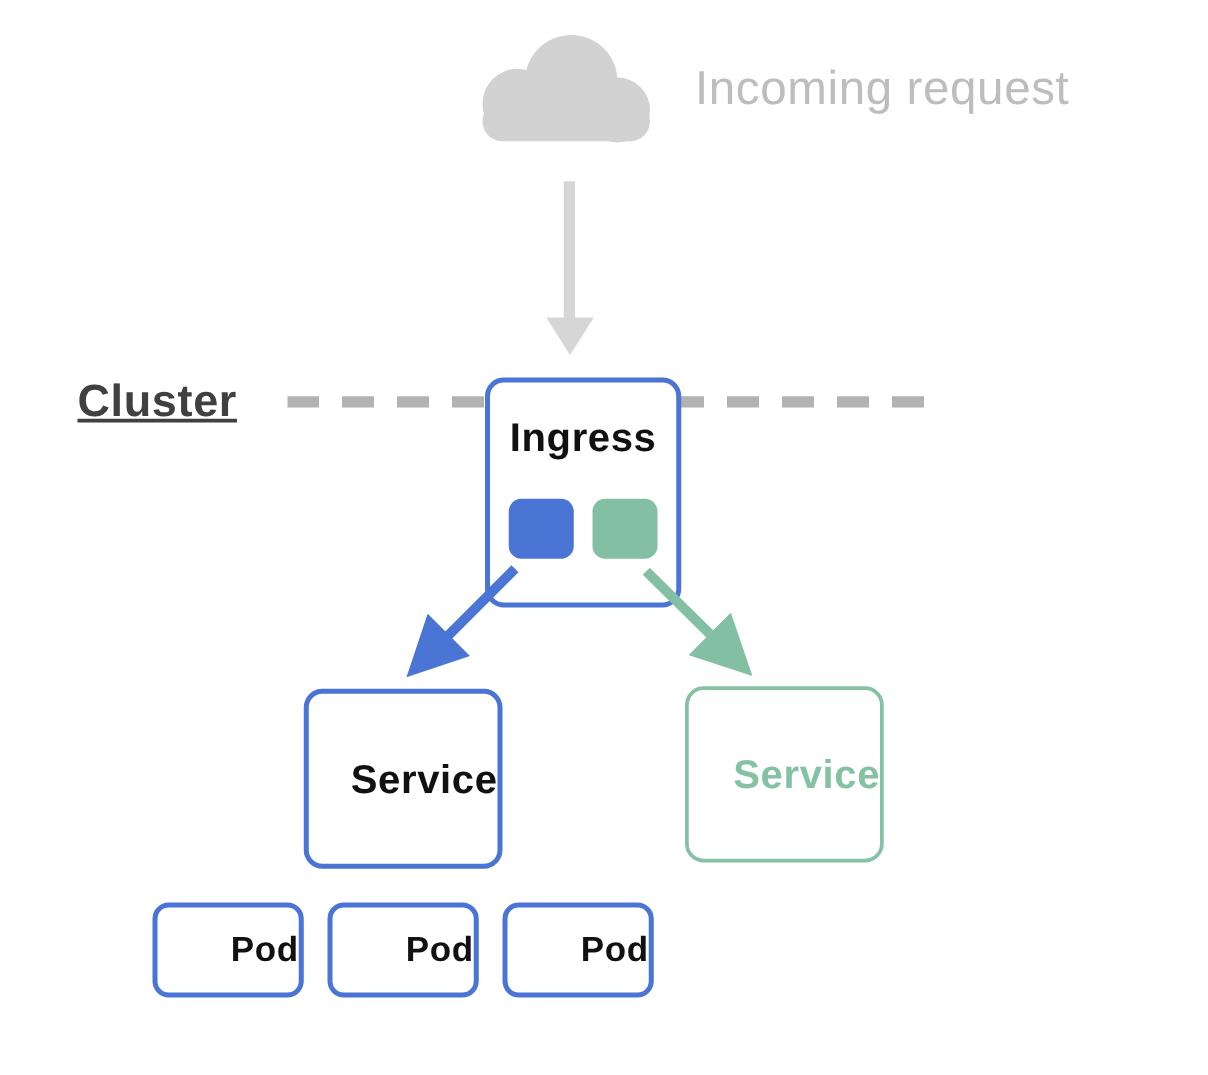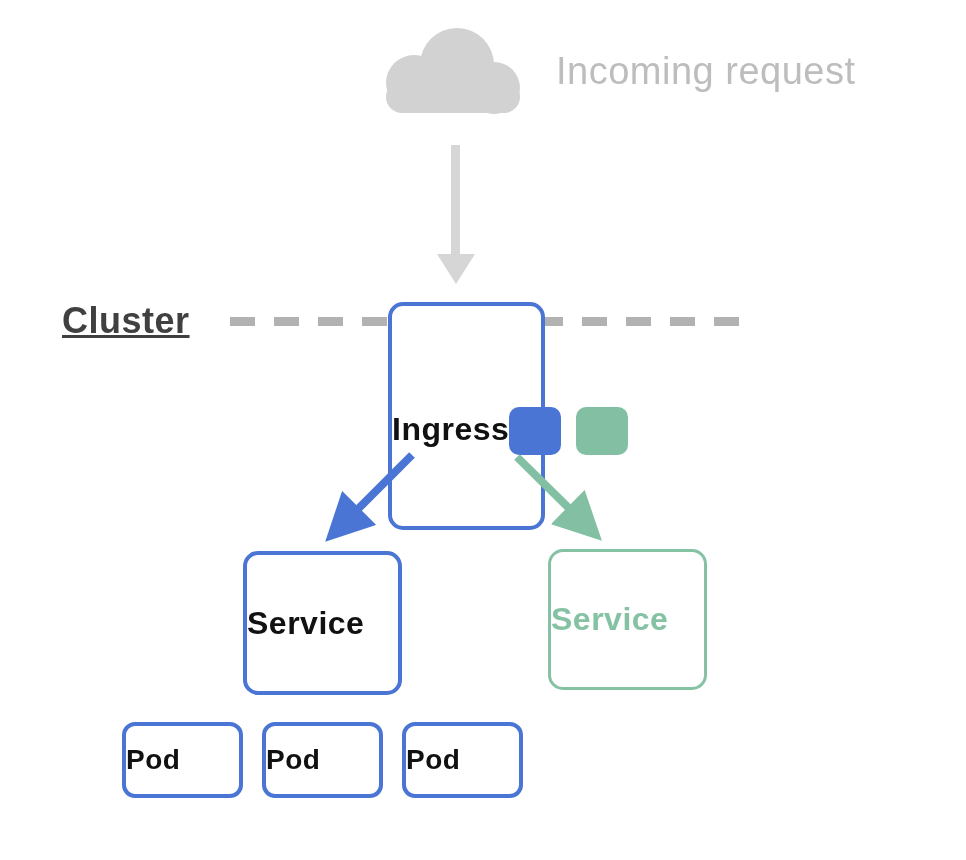--- a/index.html
+++ b/index.html
@@ -73,35 +73,35 @@
     z-index: 1;
   }
 
   
   .node {
     position: absolute;
     background: #ffffff;
     border-radius: 15px;
     display: flex;
     align-items: center;
-    justify-content: flex-start;
+    justify-content: flex-end;
     z-index: 2;
   }
   .node-label {
     font-weight: 700;
     letter-spacing: 0.5px;
     color: #111111;
   }
 
   
   .ingress-box {
     left: 388px; top: 302px;
-    width: 157px; height: 228px;
+    width: 157px; height: 184px;
     border: 4px solid #4a75d4;
-    flex-direction: row;
+    flex-direction: column;
     justify-content: flex-start;
   }
   .ingress-box .node-label { font-size: 32px; margin-top: 26px; }
   .route-squares {
     display: flex;
     gap: 15px;
     margin-top: 30px;
   }
   .route-square { width: 52px; height: 48px; border-radius: 10px; }
   .route-square.blue { background: #4a75d4; }

